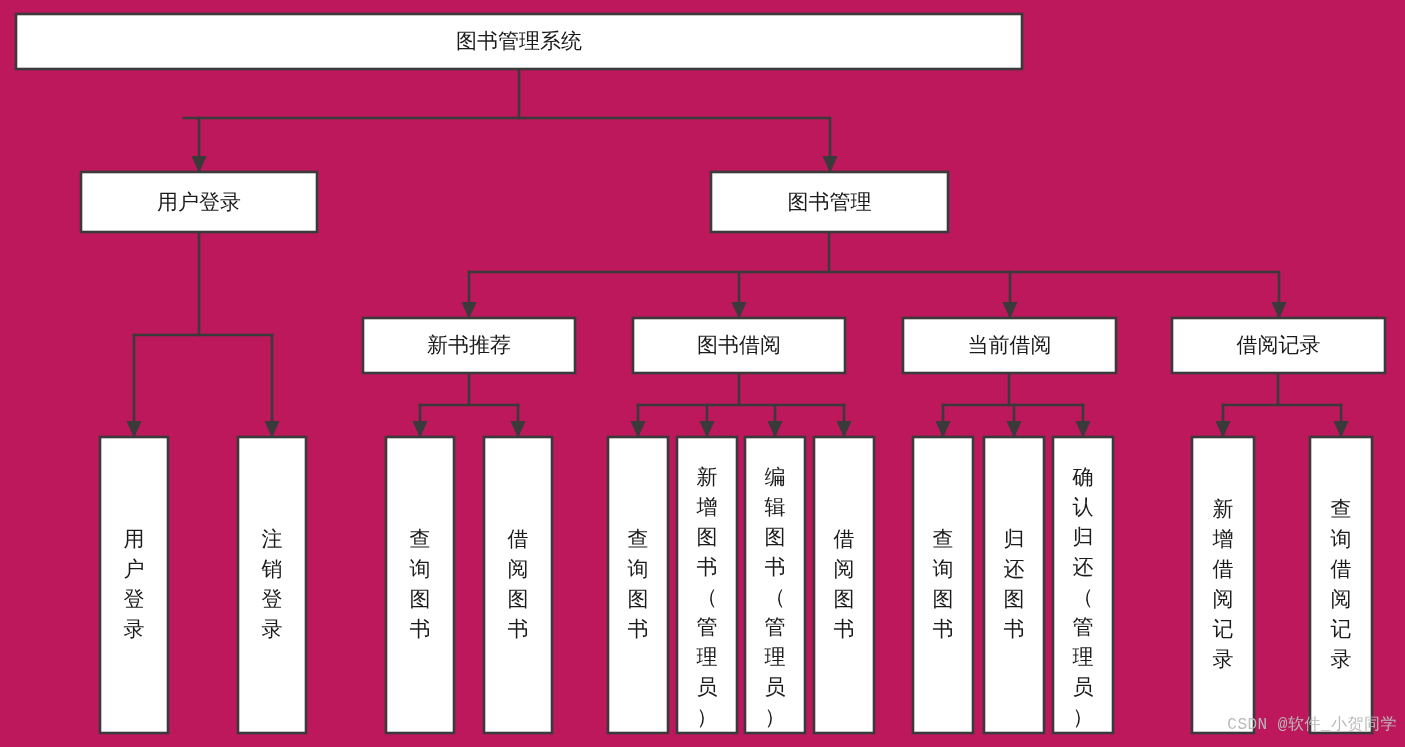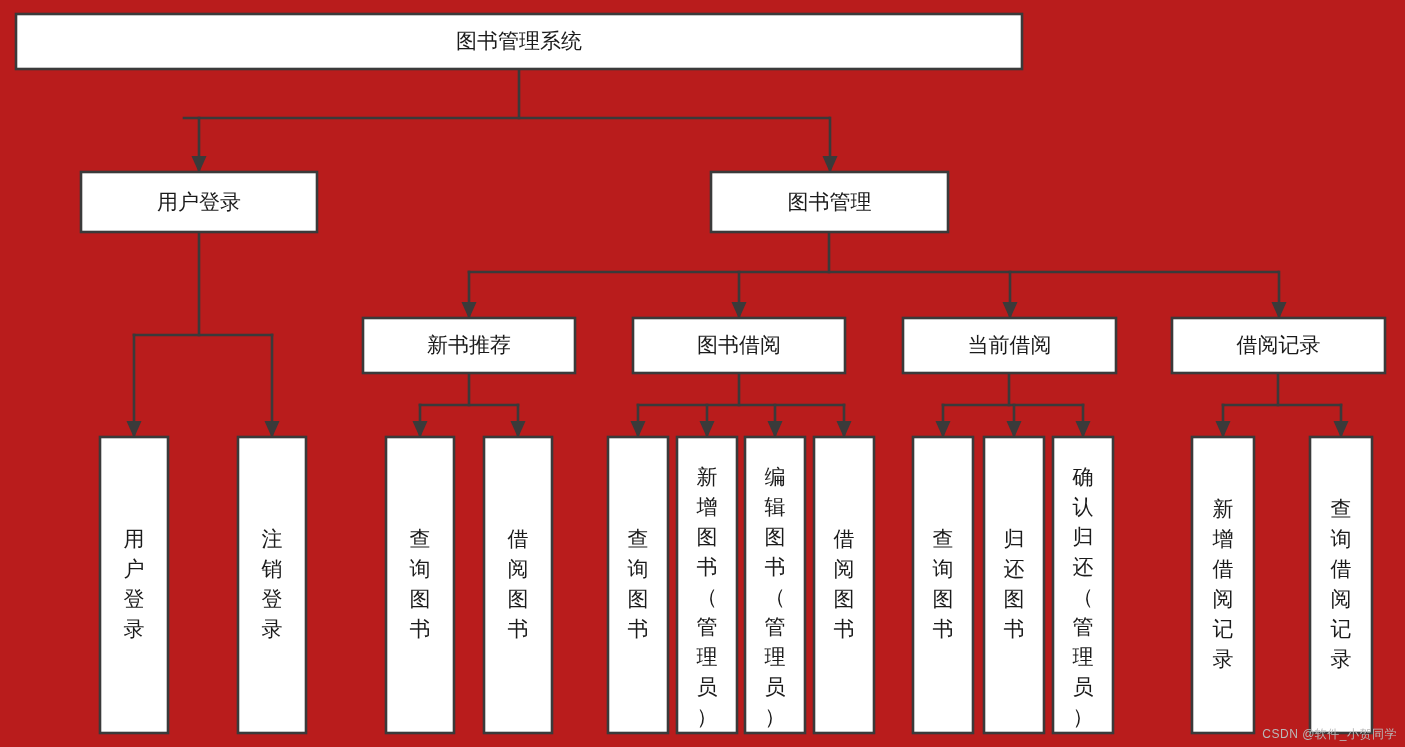--- a/index.html
+++ b/index.html
@@ -11,21 +11,21 @@
   body {
     width: 1405px;
     height: 747px;
     font-family: "Liberation Sans", "DejaVu Sans", sans-serif;
     overflow: hidden;
   }
   #diagram-root {
     position: relative;
     width: 1405px;
     height: 747px;
-    background: #b91c1c;
+    background: #be185d;
   }
   svg.diagram-canvas {
     position: absolute;
     left: 0;
     top: 0;
     width: 1405px;
     height: 747px;
     display: block;
   }
   .node-box {
@@ -52,23 +52,23 @@
   .node-label-v-char {
     font-family: "Liberation Sans", "DejaVu Sans", sans-serif;
     font-size: 21px;
     fill: #1b1b1b;
     text-anchor: middle;
     dominant-baseline: middle;
   }
   .watermark {
     position: absolute;
     right: 8px;
-    bottom: 4px;
-    font-family: Liberation Sans, sans-serif;
-    font-size: 12px;
+    bottom: 12px;
+    font-family: Liberation Mono, monospace;
+    font-size: 16px;
     color: #b9b9b9;
     letter-spacing: 0.5px;
     white-space: nowrap;
     user-select: none;
   }
 </style>
 </head>
 <body>
 
 <div id="diagram-root">

